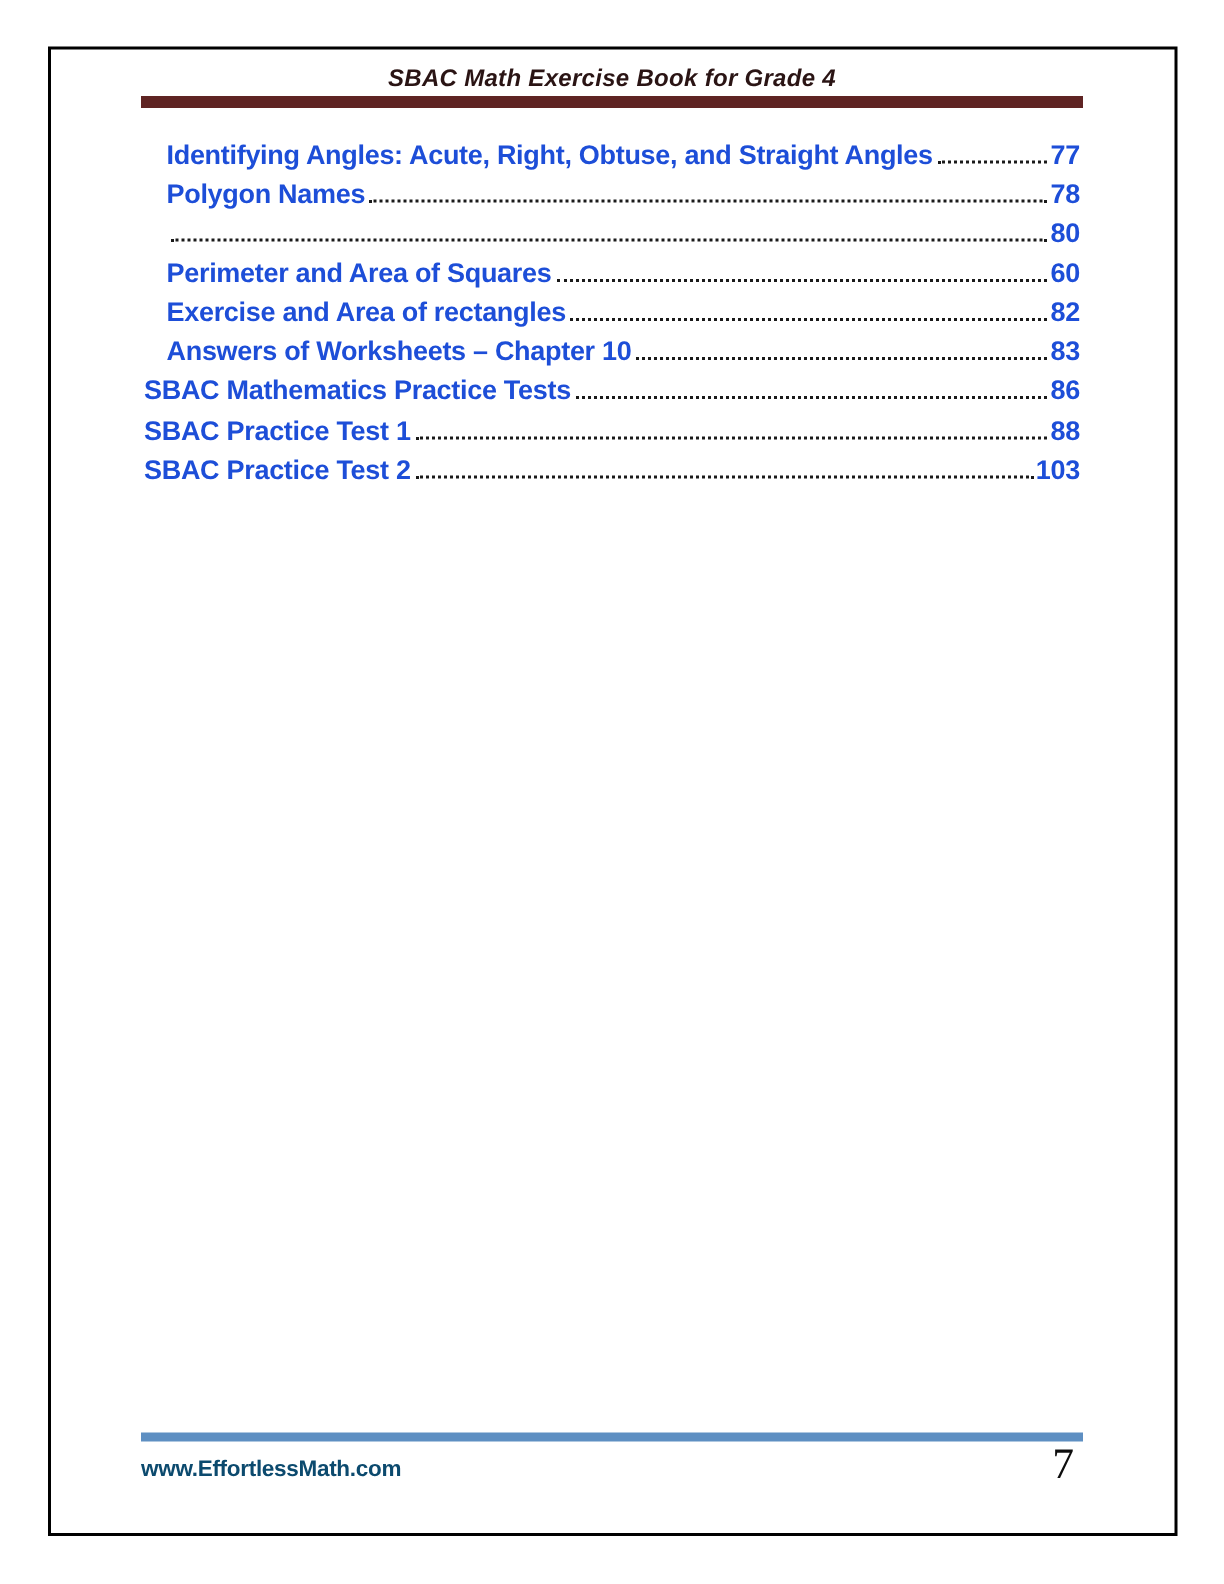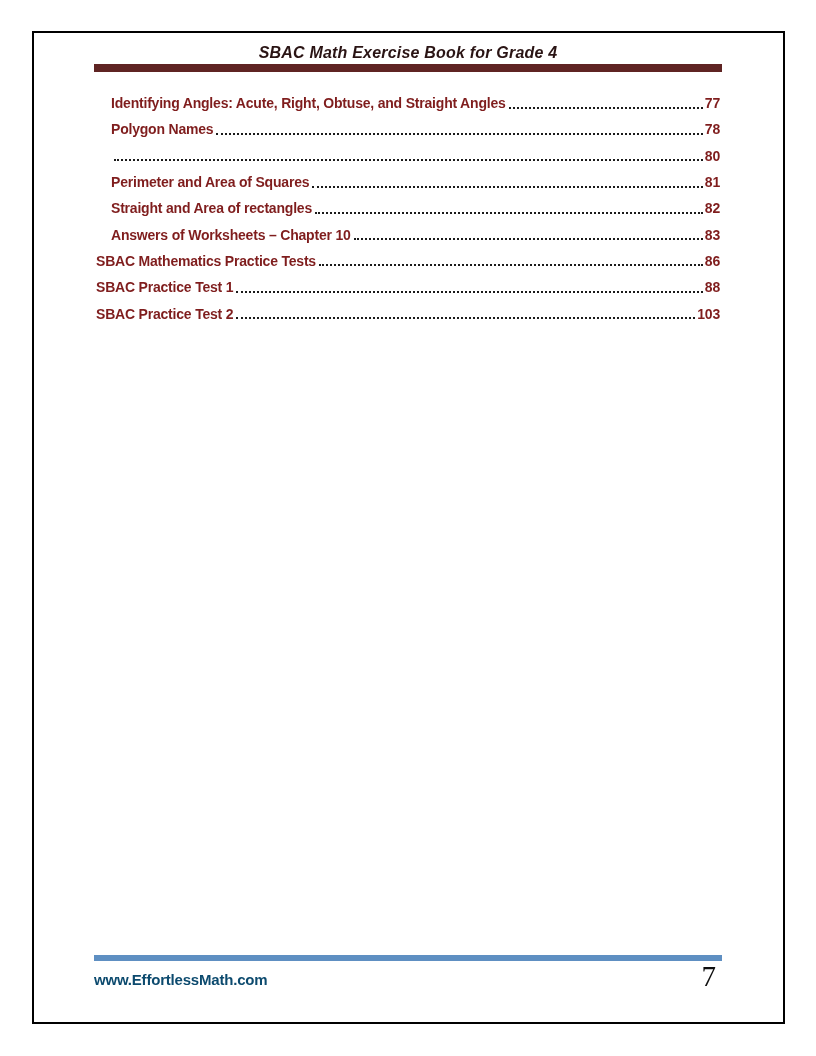--- a/index.html
+++ b/index.html
@@ -47,24 +47,24 @@
   .toc {
     position: absolute;
     left: 96px;
     top: 90px;
     width: 624px;
   }
   .toc-row {
     display: flex;
     align-items: center;
     height: 26.3px;
-    font-size: 14px;
+    font-size: 18px;
     font-weight: bold;
     letter-spacing: -0.2px;
-    color: #7f1d1d;
+    color: #1d4ed8;
     cursor: pointer;
   }
   .toc-row.indent { padding-left: 15px; }
   .toc-label { white-space: nowrap; }
   .toc-leader {
     flex: 1;
     height: 0;
     border-bottom: 2px dotted #1a1a1a;
     margin: 9px 2px 0 3px;
   }
@@ -121,25 +121,25 @@
 
 
     <div class="toc-row indent">
       <span class="toc-leader"></span>
       <span class="toc-page">80</span>
     </div>
 
     <div class="toc-row indent">
       <span class="toc-label">Perimeter and Area of Squares</span>
       <span class="toc-leader"></span>
-      <span class="toc-page">81</span>
+      <span class="toc-page">60</span>
     </div>
 
     <div class="toc-row indent">
-      <span class="toc-label">Straight and Area of rectangles</span>
+      <span class="toc-label">Exercise and Area of rectangles</span>
       <span class="toc-leader"></span>
       <span class="toc-page">82</span>
     </div>
 
     <div class="toc-row indent">
       <span class="toc-label">Answers of Worksheets – Chapter 10</span>
       <span class="toc-leader"></span>
       <span class="toc-page">83</span>
     </div>
 

